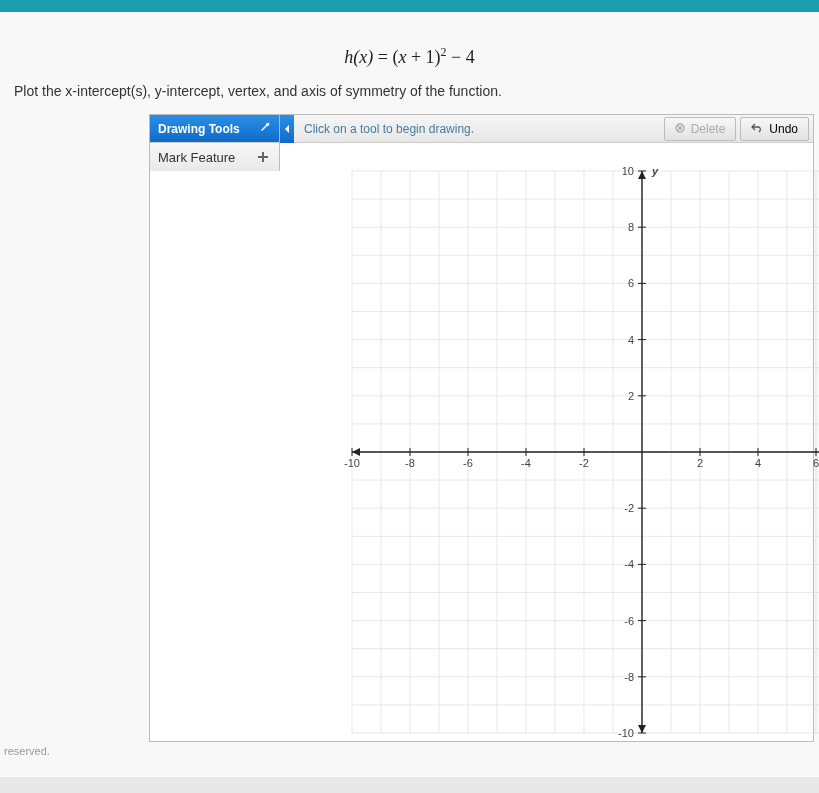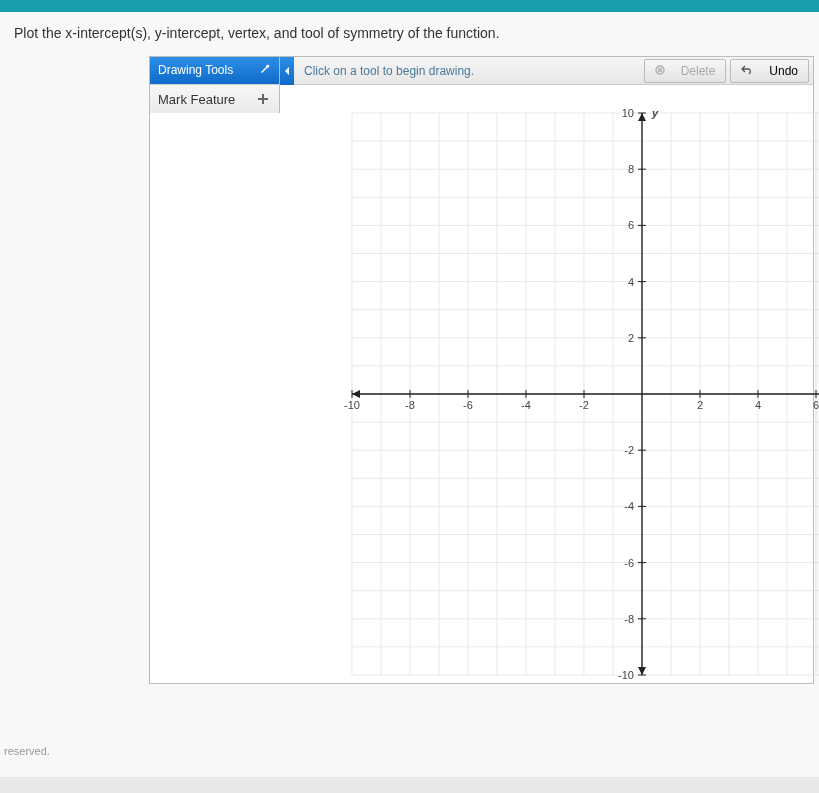--- a/index.html
+++ b/index.html
@@ -44,26 +44,26 @@
   background: #fff;
 }
 .tools-panel {
   float: left;
   width: 130px;
   border-right: 1px solid #bbb;
 }
 .tools-header {
   background: linear-gradient(#2b8fe6, #0f6bc9);
   color: #fff;
-  font-weight: normal;
+  font-weight: bold;
   font-size: 12px;
   padding: 6px 8px;
   display: flex;
   justify-content: space-between;
-  align-items: flex-start;
+  align-items: flex-end;
 }
 .tool-row {
   background: linear-gradient(#f7f7f7, #e9e9e9);
   border-top: 1px solid #ccc;
   padding: 6px 8px;
   font-size: 13px;
   color: #333;
   display: flex;
   justify-content: space-between;
   align-items: center;
@@ -103,21 +103,21 @@
 }
 .action-btn {
   background: linear-gradient(#f7f7f7, #e2e2e2);
   border: 1px solid #bbb;
   border-radius: 2px;
   padding: 4px 10px;
   font-size: 12px;
   margin-right: 4px;
   display: flex;
   align-items: center;
-  gap: 16px;
+  gap: 6px;
   cursor: pointer;
 }
 .action-btn.disabled { color: #aaa; }
 .graph-area {
   height: 598px;
   padding-left: 60px;
   padding-top: 20px;
   position: relative;
   background: #fff;
 }
@@ -131,22 +131,25 @@
 }
 svg text { font-family: Arial, sans-serif; font-size: 11px; fill: #444; }
 </style>
 </head>
 <body>
 
 <div class="top-bar"></div>
 
 <div class="content">
 
-
-  <p class="instruction">Plot the x-intercept(s), y-intercept, vertex, and tool of symmetry of the function.</p>
+  <div class="equation">
+    <span>h(x)</span><span class="nonitalic"> = </span><span class="nonitalic">(</span><span>x</span><span class="nonitalic"> + 1)</span><sup class="nonitalic">2</sup><span class="nonitalic"> − 4</span>
+  </div>
+
+  <p class="instruction">Plot the x-intercept(s), y-intercept, vertex, and axis of symmetry of the function.</p>
 
   <div class="workspace">
 
     <div class="tools-panel">
       <div class="tools-header">
         <span>Drawing Tools</span>
         <span class="icon-box">
           <svg width="12" height="12" viewBox="0 0 12 12">
               <path d="M10 2 a2 2 0 0 0 -3 2 L2 9 l1 1 5-5 a2 2 0 0 0 2-3 z" fill="#fff"></path>
             </svg>

